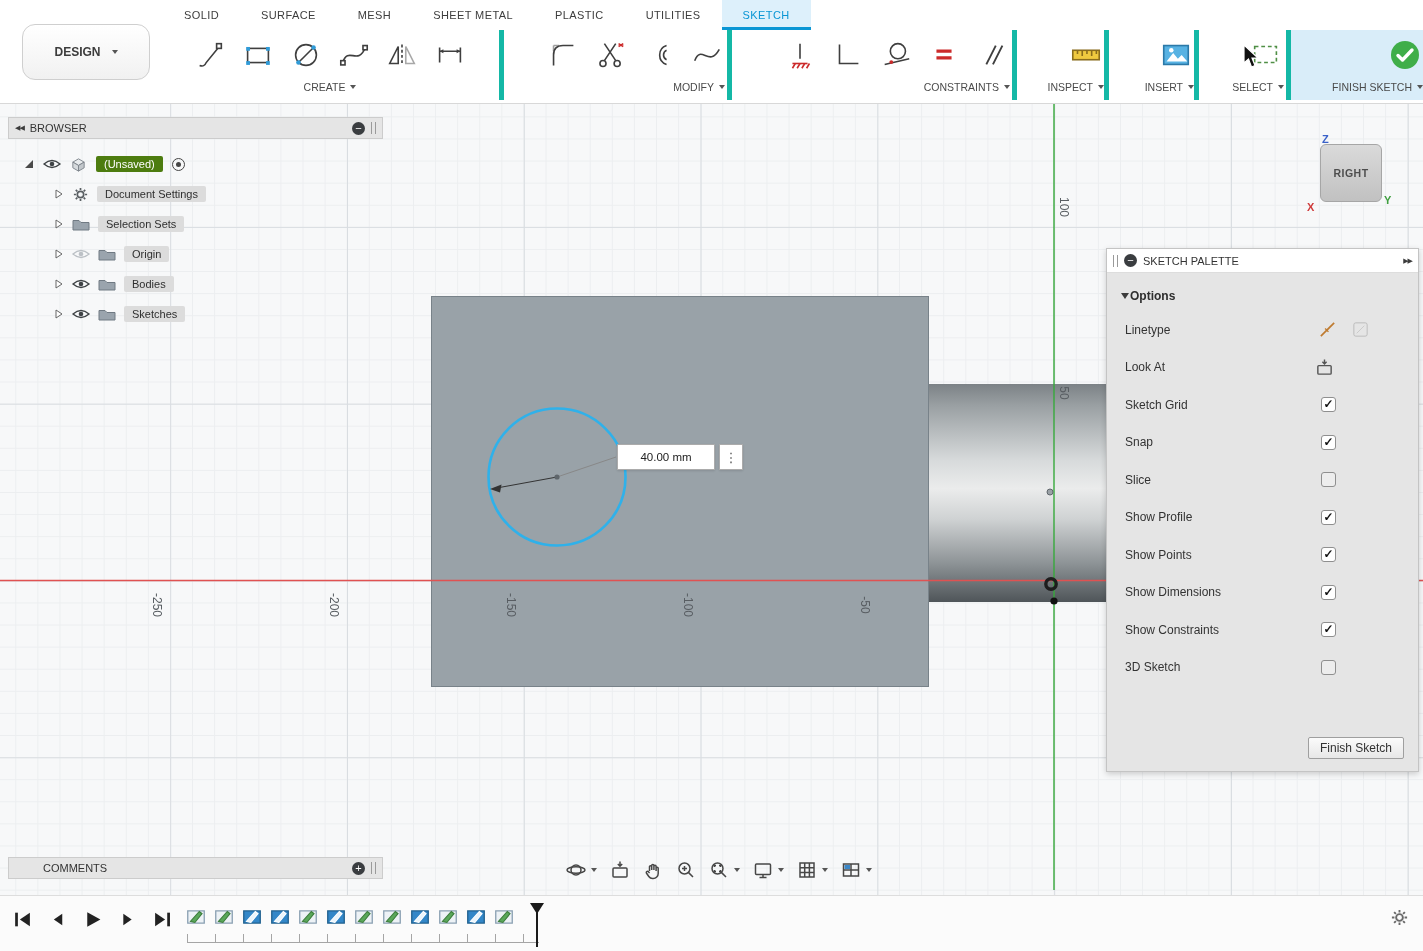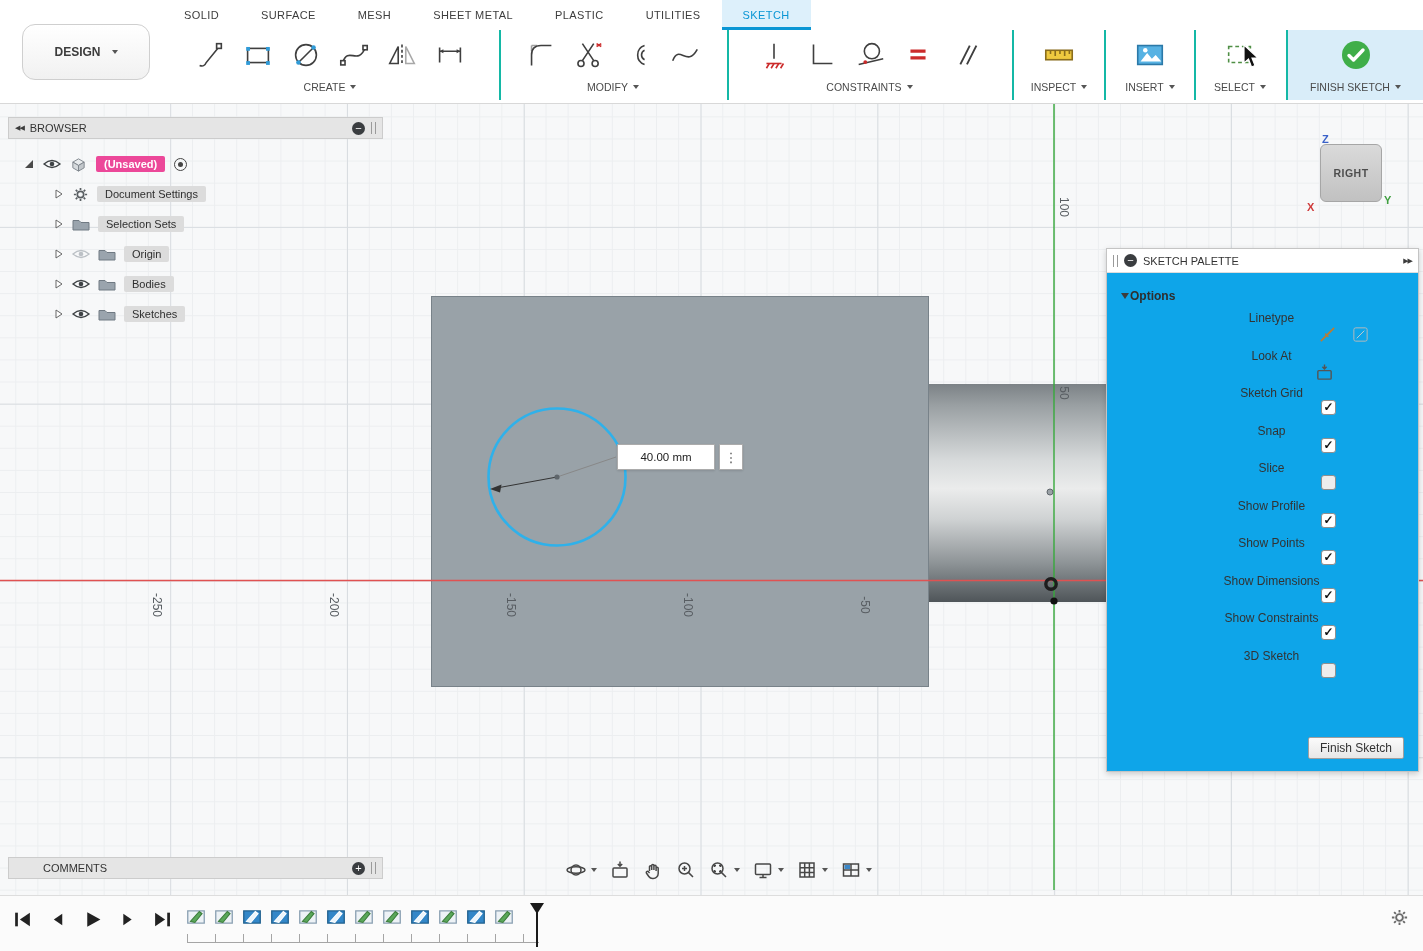--- a/index.html
+++ b/index.html
@@ -8,21 +8,21 @@
 
   
   #topbar{position:absolute;left:0;top:0;width:1423px;height:104px;background:#fff;border-bottom:1px solid #d8d8d8;z-index:40;}
   #tabs-row{position:absolute;left:163px;top:0;height:30px;display:flex;}
   .tab{padding:0 21px;line-height:30px;font-size:11px;color:#3d3d3d;letter-spacing:.4px;cursor:default;}
   .tab.active{color:#0a96d4;background:#ddf0fb;box-shadow:inset 0 -3px 0 #0a96d4;}
   #design-btn{position:absolute;left:22px;top:24px;width:128px;height:56px;border:1px solid #cfcfcf;border-radius:13px;
     background:linear-gradient(#ffffff,#f1f1f1);display:flex;align-items:center;justify-content:center;font-size:12px;font-weight:bold;color:#3c3c3c;gap:6px;}
   #toolbar-row{position:absolute;left:0;top:30px;height:73px;width:1423px;}
   .tgroup{position:absolute;top:0;height:70px;display:flex;flex-direction:column;align-items:center;padding-top:2px;}
-  .tgroup.sep{border-left:2px solid #14b8a6;}
+  .tgroup.sep{border-left:5px solid #14b8a6;align-items:flex-end;}
   .ticons{height:46px;display:flex;align-items:center;gap:12px;}
   .tlabel{font-size:10.5px;color:#4a4a4a;margin-top:3px;display:flex;align-items:center;}
   .ticon{width:36px;height:36px;display:flex;align-items:center;justify-content:center;}
   .ticon>svg{width:34px;height:34px;stroke:#3f3f3f;stroke-width:1.7;fill:none;}
   #g-finish{background:#d9edf9;}
   .caret{width:0;height:0;border-left:3.5px solid transparent;border-right:3.5px solid transparent;border-top:4.5px solid #555;display:inline-block;margin-left:5px;}
 
   
   #canvas{position:absolute;left:0;top:104px;width:1423px;height:791px;background-color:#f7f8f9;
     background-image:
@@ -61,35 +61,35 @@
   .dbl{font-size:7px;color:#3c3c3c;letter-spacing:-1px;}
   .dbl-left::after{content:"\25C0\25C0";}
   .dbl-right::after{content:"\25B6\25B6";}
 
   
   #browser{position:absolute;left:8px;top:117px;width:375px;z-index:30;}
   #browser .tree{padding-top:10px;}
   .trow{height:30px;display:flex;align-items:center;gap:8px;padding-left:46px;}
   .trow.root{padding-left:16px;gap:9px;}
   .chip{background:#dcdcdc;border-radius:2px;padding:2px 8px;font-size:11px;color:#2f2f2f;white-space:nowrap;}
-  .chip.dark{background:#ec4899;color:#fff;font-weight:bold;text-align:right;}
+  .chip.dark{background:#4d7c0f;color:#fff;font-weight:normal;text-align:right;}
   .eye{width:18px;height:13px;color:#3f4346;display:flex;align-items:center;}
   .eye.off{color:#bcc1c6;}
   .eye svg{width:18px;height:12px;stroke:currentColor;stroke-width:1.4;fill:none;}
   .radio{width:13px;height:13px;border:1.5px solid #454545;border-radius:50%;display:flex;align-items:center;justify-content:center;}
   .radio::after{content:"";width:5px;height:5px;border-radius:50%;background:#454545;}
   .exp{width:10px;height:10px;flex:0 0 10px;}
 
   
-  #palette{position:absolute;left:1106px;top:248px;width:313px;height:524px;background:#0ea5e9;border:1px solid #c4c4c4;
+  #palette{position:absolute;left:1106px;top:248px;width:313px;height:524px;background:#e5e5e5;border:1px solid #c4c4c4;
     box-shadow:0 2px 6px rgba(0,0,0,.18);z-index:35;}
   #palette .phead{background:#fff;border:none;border-bottom:1px solid #ddd;height:24px;}
   .opts-head{height:30px;margin-top:8px;display:flex;align-items:center;gap:1px;padding-left:14px;font-size:12px;font-weight:bold;color:#2e2e2e;}
   .tri-down{width:0;height:0;border-left:4.5px solid transparent;border-right:4.5px solid transparent;border-top:6px solid #3c3c3c;}
-  .prow{height:37.5px;display:flex;align-items:center;padding-left:18px;flex-direction:column;}
+  .prow{height:37.5px;display:flex;align-items:center;padding-left:18px;}
   .plabel{font-size:12px;color:#333;}
   .pcheck{margin-left:auto;margin-right:82px;width:15px;height:15px;border:1px solid #8f8f8f;border-radius:3px;background:#ededed;
     display:flex;align-items:center;justify-content:center;font-size:12px;color:#111;}
   .pcheck.checked{background:#fff;}
   .pcheck.checked::after{content:"\2713";font-weight:bold;margin-top:-1px;}
   .pctl{margin-left:auto;margin-right:84px;display:flex;gap:14px;align-items:center;}
   .pctl svg{width:19px;height:19px;fill:none;}
   #finish-btn{position:absolute;right:14px;bottom:12px;padding:3px 11px;font-size:12px;color:#333;border:1px solid #9f9f9f;
     border-radius:2px;background:linear-gradient(#fbfbfb,#e7e7e7);font-family:"Liberation Sans",sans-serif;}
 

